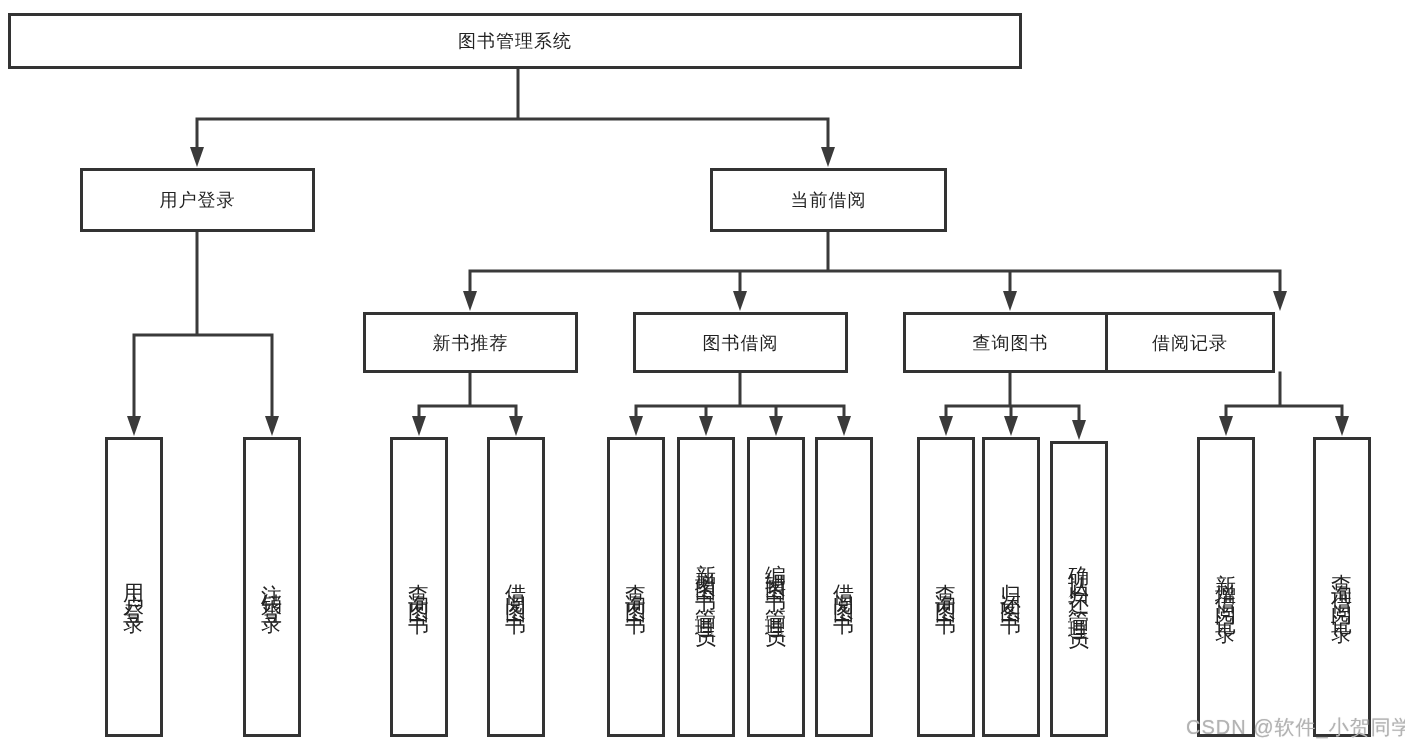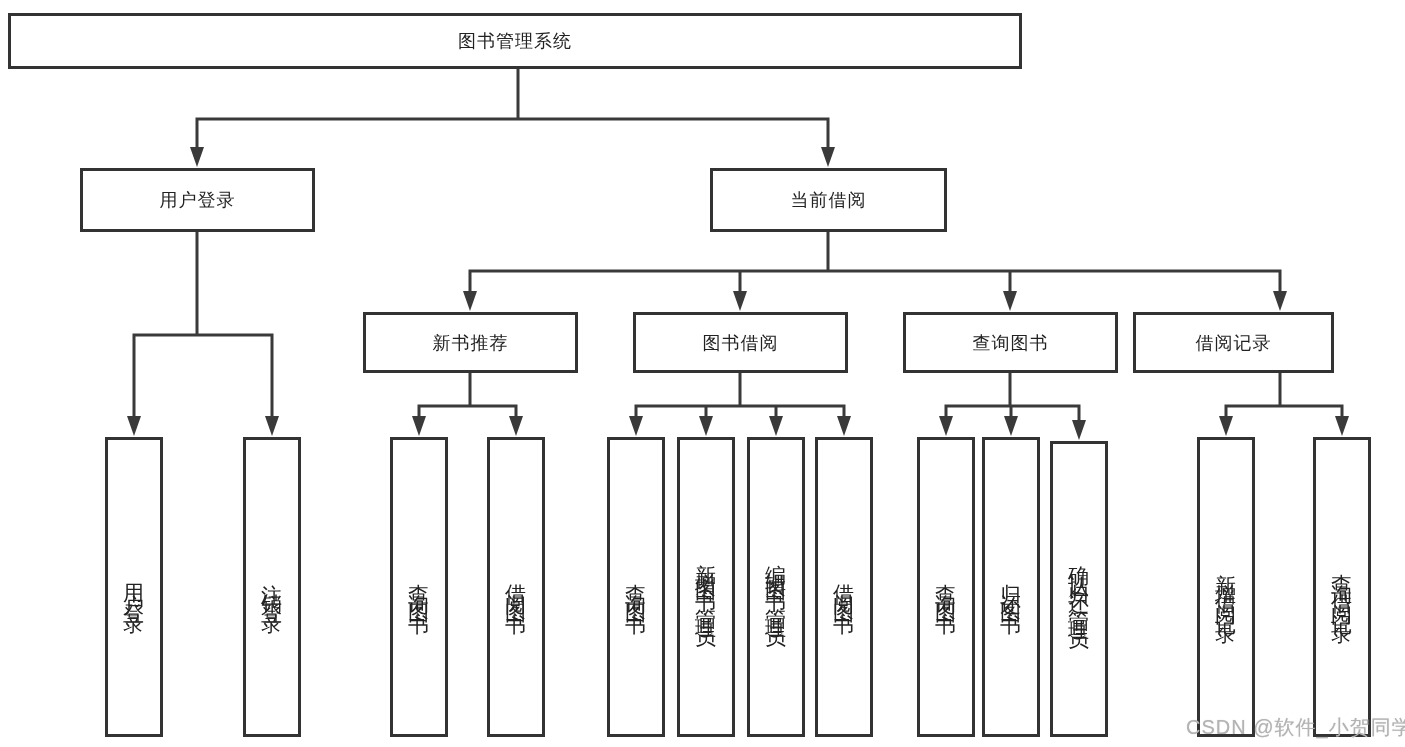--- a/index.html
+++ b/index.html
@@ -106,21 +106,21 @@
 
   <div class="box" style="left:363px;top:312px;width:215px;height:61px">
     <span class="hlabel">新书推荐</span>
   </div>
   <div class="box" style="left:633px;top:312px;width:215px;height:61px">
     <span class="hlabel">图书借阅</span>
   </div>
   <div class="box" style="left:903px;top:312px;width:215px;height:61px">
     <span class="hlabel">查询图书</span>
   </div>
-  <div class="box" style="left:1133px;top:312px;width:201px;height:61px">
+  <div class="box" style="left:1105px;top:312px;width:170px;height:61px">
     <span class="hlabel">借阅记录</span>
   </div>
 
   <div class="box" style="left:105px;top:437px;width:58px;height:300px">
     <span class="vlabel">用户登录</span>
   </div>
   <div class="box" style="left:243px;top:437px;width:58px;height:300px">
     <span class="vlabel">注销登录</span>
   </div>
 

